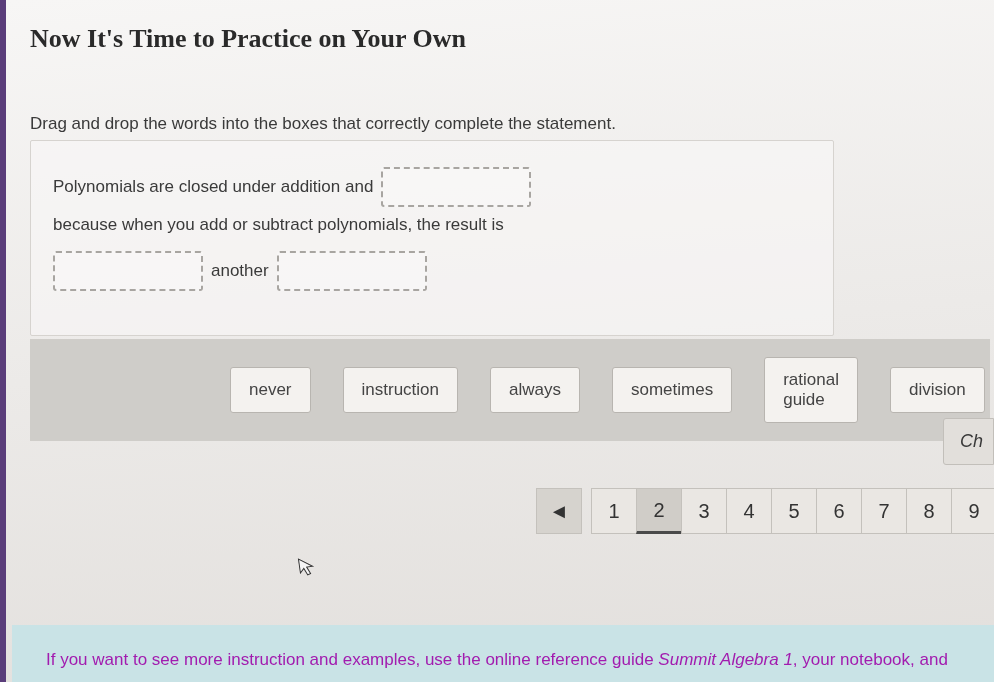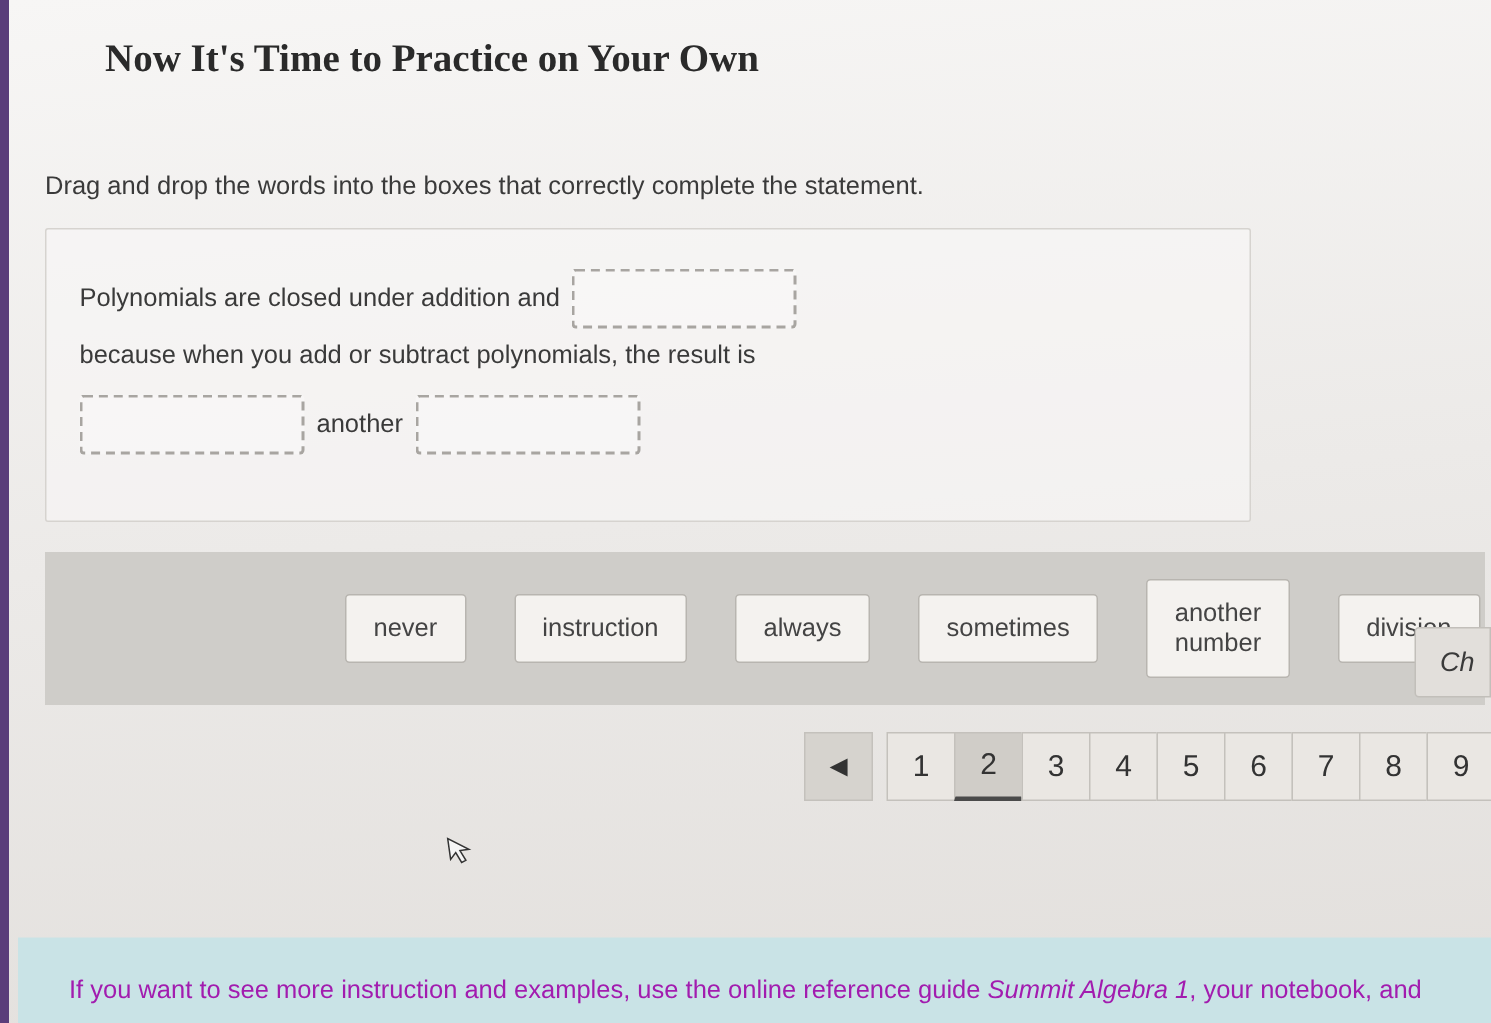--- a/index.html
+++ b/index.html
@@ -11,33 +11,32 @@
     background: linear-gradient(175deg, #f7f6f5 0%, #eceae8 50%, #e2dfdc 100%);
     border-left: 6px solid #5a3d7a;
     padding: 24px 0 0 24px;
   }
   h1.page-title {
     font-family: Georgia, 'Times New Roman', serif;
     font-size: 26px;
     font-weight: 700;
     color: #2a2a2a;
     margin-bottom: 60px;
-    margin-left: 40px;
   }
   .instructions {
     font-size: 17px;
     color: #3a3a3a;
-    margin-bottom: 18px;
+    margin-bottom: 6px;
   }
   .activity-box {
     background: rgba(248,247,246,0.6);
     border: 1px solid #d6d3cf;
     border-radius: 2px;
     padding: 26px 22px 28px 22px;
-    margin-bottom: 20px;
+    margin-bottom: 3px;
     width: 804px;
   }
   .sentence-line {
     display: flex;
     align-items: center;
     flex-wrap: wrap;
     gap: 8px;
     margin-bottom: 16px;
     font-size: 17px;
     color: #3a3a3a;
@@ -150,21 +149,21 @@
       <span>another</span>
       <span class="drop-zone"></span>
     </div>
   </div>
 
   <div class="word-bank">
     <div class="word-tile">never</div>
     <div class="word-tile">instruction</div>
     <div class="word-tile">always</div>
     <div class="word-tile">sometimes</div>
-    <div class="word-tile">another number</div>
+    <div class="word-tile">rational guide</div>
     <div class="word-tile">division</div>
   </div>
 
   <button class="check-btn">Ch</button>
 
   <div class="paginator">
     <div class="pager-btn prev">
       <span>◄</span>
     </div>
     <div class="pager-btn">1</div>

